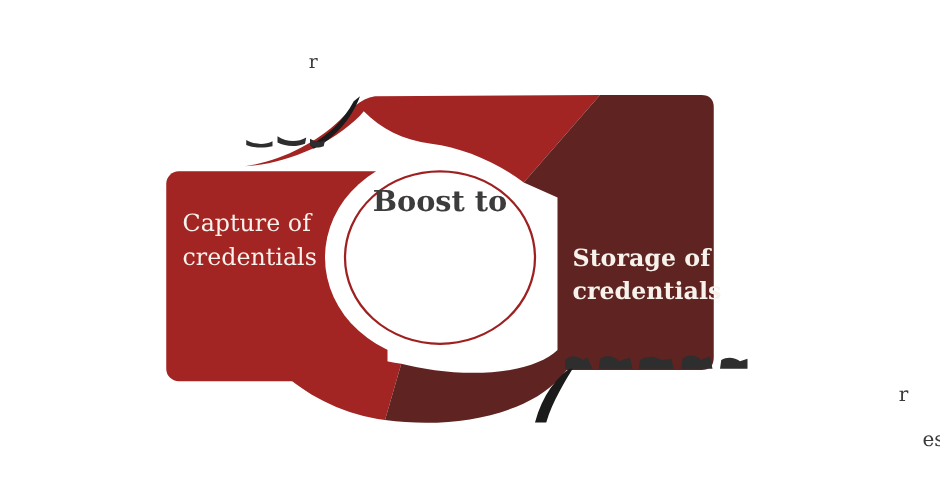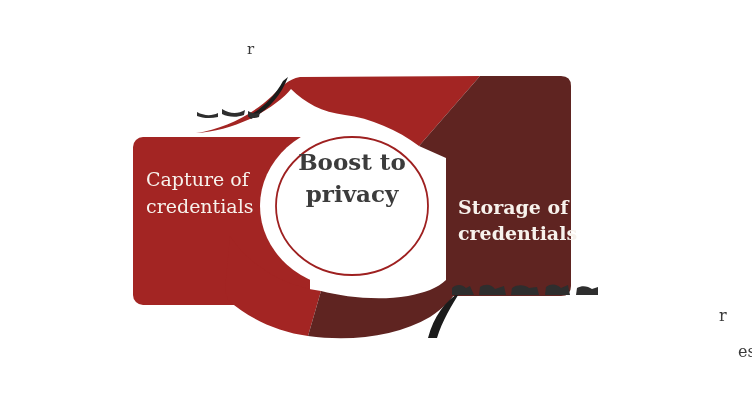--- a/index.html
+++ b/index.html
@@ -112,21 +112,20 @@
       <path d="M 452,295 L 452,288 C 456,284 462,284 466,288 L 470,286 L 474,295 Z"></path>
       <path d="M 479,295 L 480,287 C 486,283 492,285 495,289 L 504,286 L 506,295 Z"></path>
       <path d="M 511,295 L 512,288 C 518,284 525,285 529,288 L 537,287 L 539,295 Z"></path>
       <path d="M 545,295 L 546,287 C 551,283 557,284 561,288 L 568,285 L 570,295 Z"></path>
       <path d="M 576,295 L 577,288 C 582,285 588,286 592,289 L 598,287 L 598,295 Z"></path>
     </g>
   </svg>
 
   <div class="overlay center-text">
     <div>Boost to</div>
-    <div>privacy</div>
   </div>
 
   <div class="overlay capture-label">
     <div>Capture of</div>
     <div>credentials</div>
   </div>
 
   <div class="overlay storage-label">
     <div>Storage of</div>
     <div>credentials</div>

